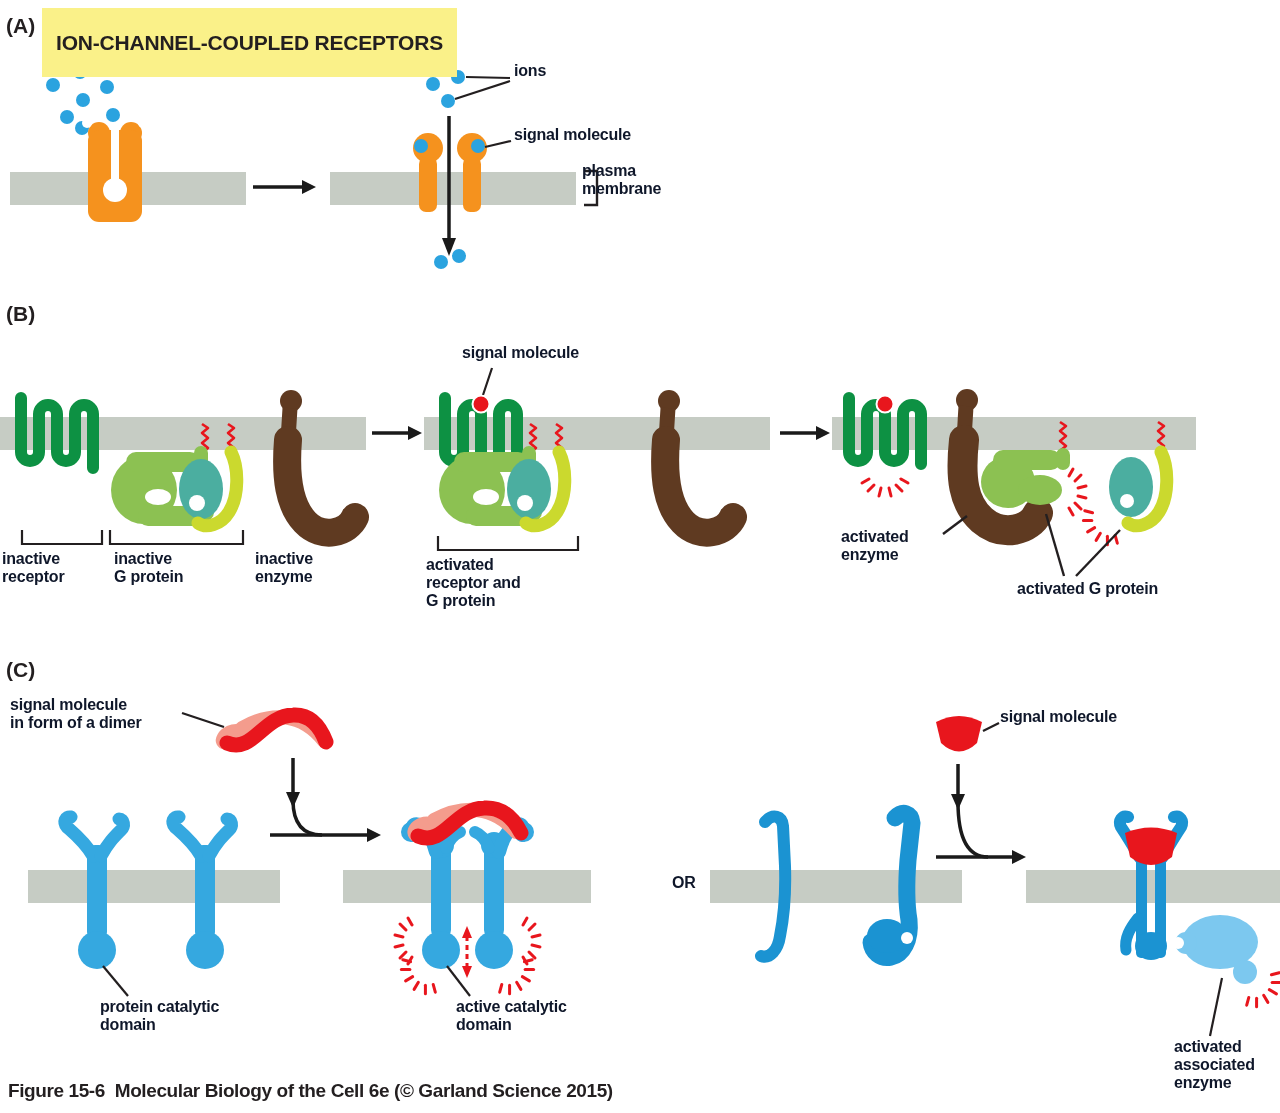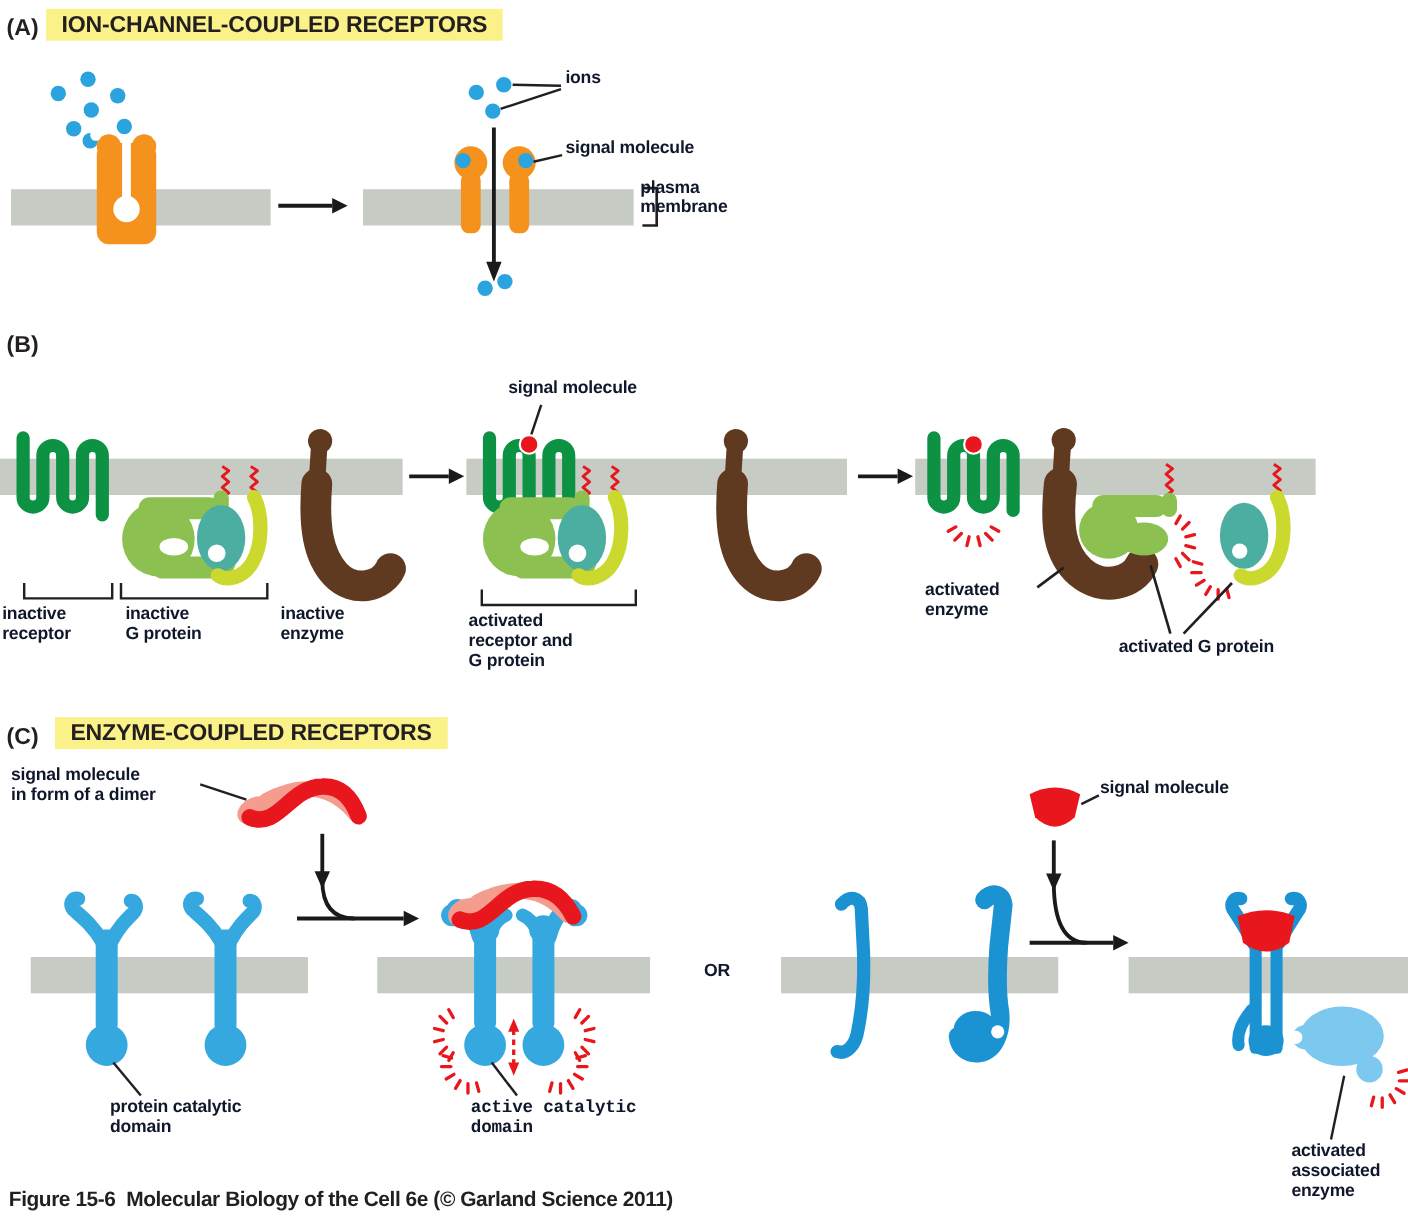--- a/index.html
+++ b/index.html
@@ -10,21 +10,21 @@
   #figure svg { position:absolute; left:0; top:0; }
   .lbl {
     position:absolute; font-weight:700; font-size:16px; line-height:1.13;
     color:#0f172a; white-space:pre-line; letter-spacing:-0.2px;
   }
   .lbl.center { text-align:left; }
   .tag { position:absolute; font-weight:700; font-size:21px; color:#231F20; }
   .titlebox {
     position:absolute; background:#FAF189; color:#231F20;
     font-weight:700; font-size:21px; line-height:1; letter-spacing:-0.2px;
-    padding:4px 14px; white-space:nowrap;
+    padding:24px 14px; white-space:nowrap;
   }
   .caption {
     position:absolute; font-weight:700; font-size:19px; color:#231F20;
     letter-spacing:-0.4px; white-space:pre-wrap;
   }
 </style>
 </head>
 <body>
 
 <div id="figure">
@@ -316,27 +316,26 @@
   <div class="lbl center" style="left:255px; top:550px; width:116px;">inactive
 enzyme</div>
   <div class="lbl center" style="left:426px; top:556px; width:166px;">activated
 receptor and
 G protein</div>
   <div class="lbl" style="left:841px; top:528px;">activated
 enzyme</div>
   <div class="lbl" style="left:995px; top:580px;margin-left:22px;">activated G protein</div>
 
   <div class="tag" style="left:6px; top:658px;">(C)</div>
-  <div class="titlebox" style="left:50px; top:652px;">ENZYME-COUPLED RECEPTORS</div>
   <div class="lbl" style="left:10px; top:696px;">signal molecule
 in form of a dimer</div>
   <div class="lbl" style="left:100px; top:998px;">protein catalytic
 domain</div>
-  <div class="lbl" style="left:428px; top:998px;font-family:Liberation Mono, monospace;">active catalytic
+  <div class="lbl" style="left:456px; top:998px;">active catalytic
 domain</div>
-  <div class="lbl" style="left:640px; top:874px;text-align:center;">OR</div>
+  <div class="lbl" style="left:672px; top:874px;text-align:center;">OR</div>
   <div class="lbl" style="left:1000px; top:708px;">signal molecule</div>
   <div class="lbl" style="left:1174px; top:1038px;">activated
 associated
 enzyme</div>
 
-  <div class="caption" style="left:8px; top:1080px;">Figure 15-6  Molecular Biology of the Cell 6e (© Garland Science 2011)</div>
+  <div class="caption" style="left:8px; top:1080px;">Figure 15-6  Molecular Biology of the Cell 6e (© Garland Science 2015)</div>
 </div>
 
 </body></html>

